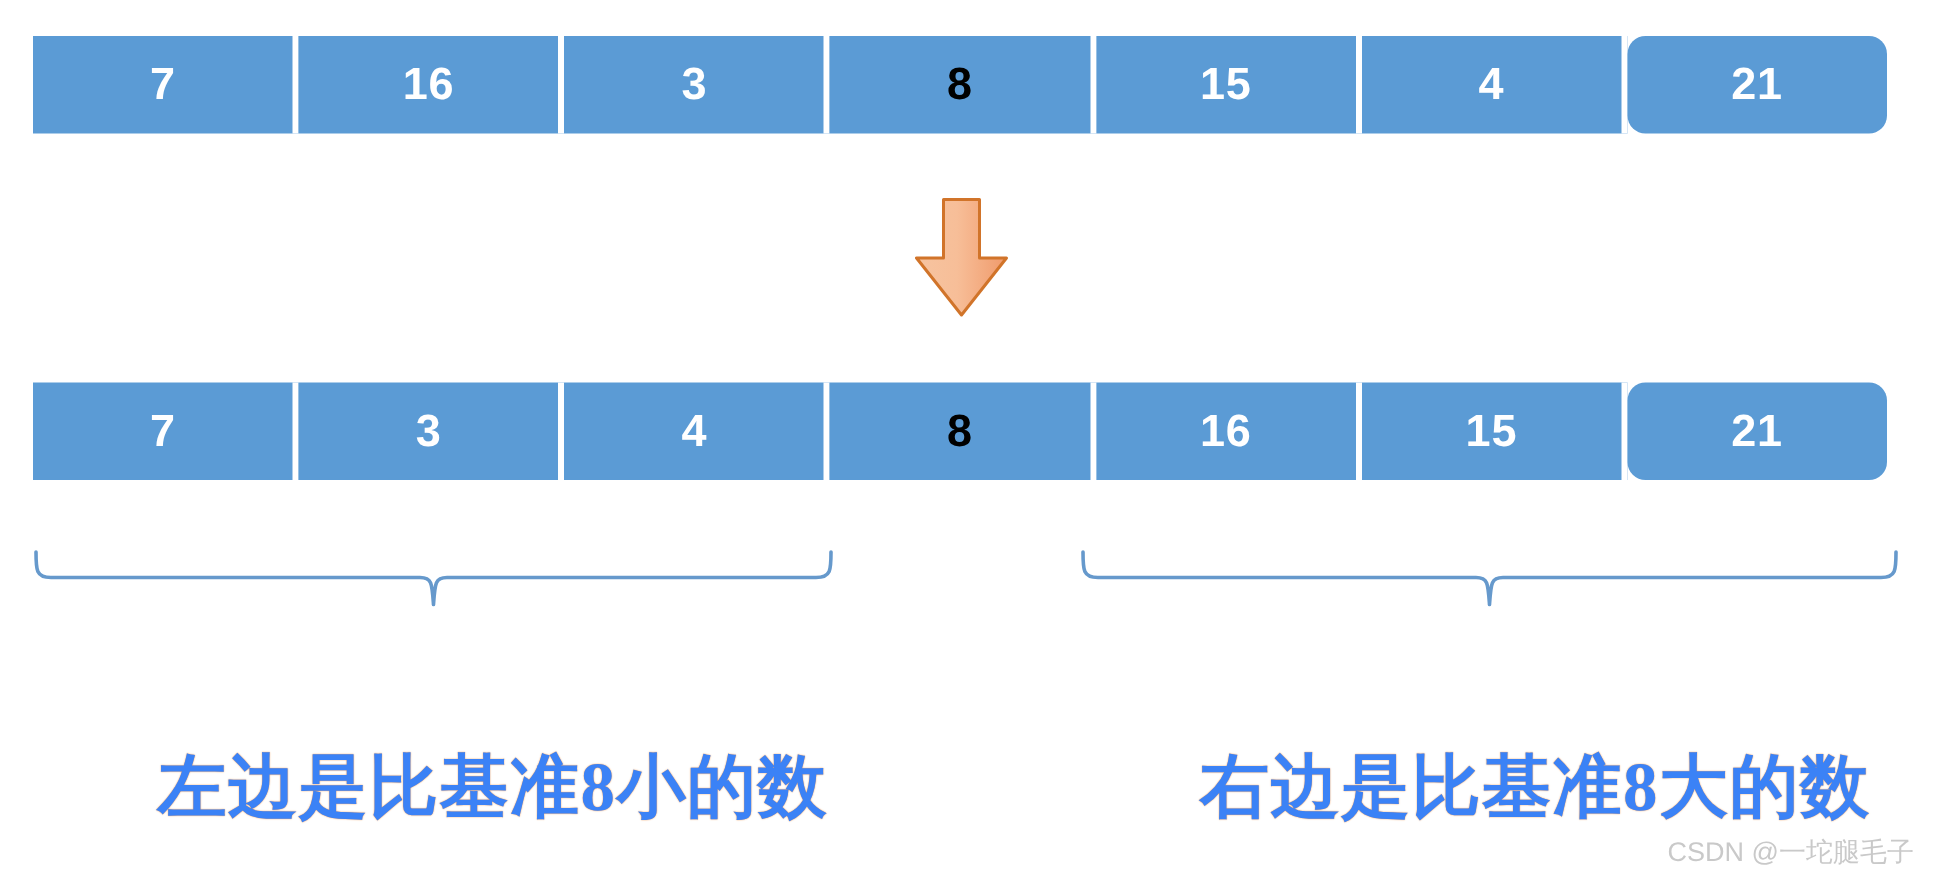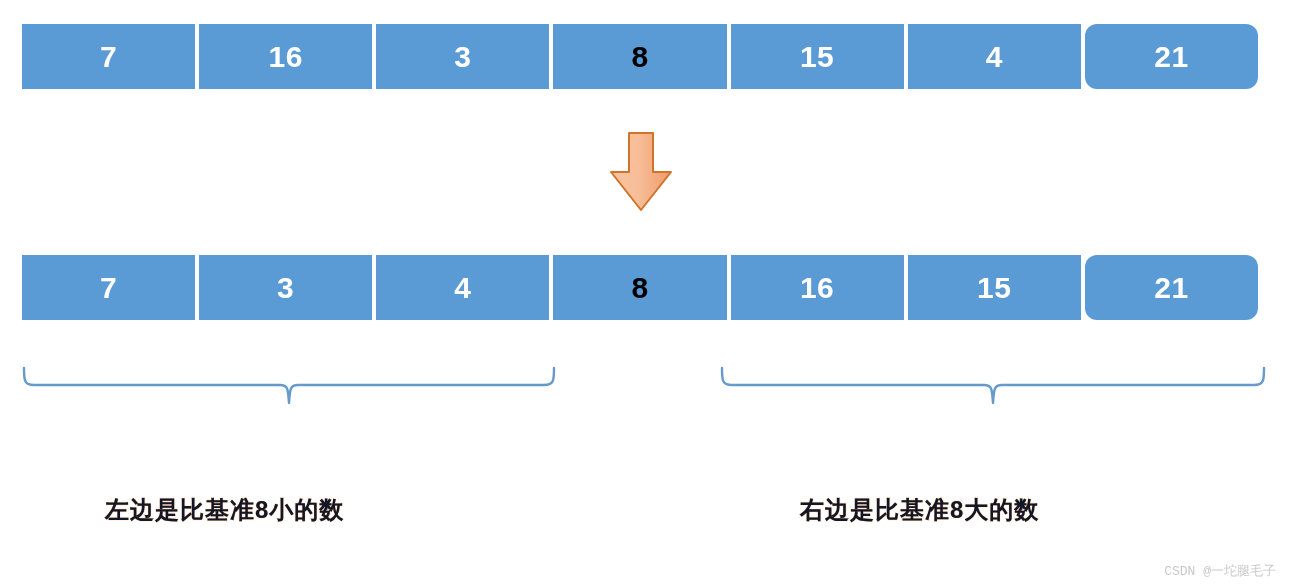--- a/index.html
+++ b/index.html
@@ -68,40 +68,40 @@
   .brace {
     position: absolute;
     height: 48px;
   }
   #brace-left  { left: 18px;  top: 362px; width: 542px; }
   #brace-right { left: 716px; top: 362px; width: 554px; }
 
   
   .caption {
     position: absolute;
-    color: #0f172a;
-    font-size: 24px;
+    color: #3b82f6;
+    font-size: 46px;
     font-weight: bold;
     letter-spacing: 1px;
     white-space: nowrap;
-    font-family: Liberation Sans, sans-serif;
+    font-family: Liberation Serif, serif;
     text-shadow: 0 0 1px #E8802E;
     user-select: none;
   }
   #caption-left  { left: 105px; top: 494px; }
   #caption-right { left: 800px; top: 494px; }
 
   
   .watermark {
     position: absolute;
     right: 14px;
     bottom: 8px;
     color: #c9c9c9;
-    font-size: 13px;
-    font-family: Liberation Mono, monospace;
+    font-size: 18px;
+    font-family: Liberation Sans, sans-serif;
     white-space: nowrap;
     user-select: none;
   }
 </style>
 </head>
 <body>
 
 <div class="canvas">
 
   <div class="array-row" id="row-before">

